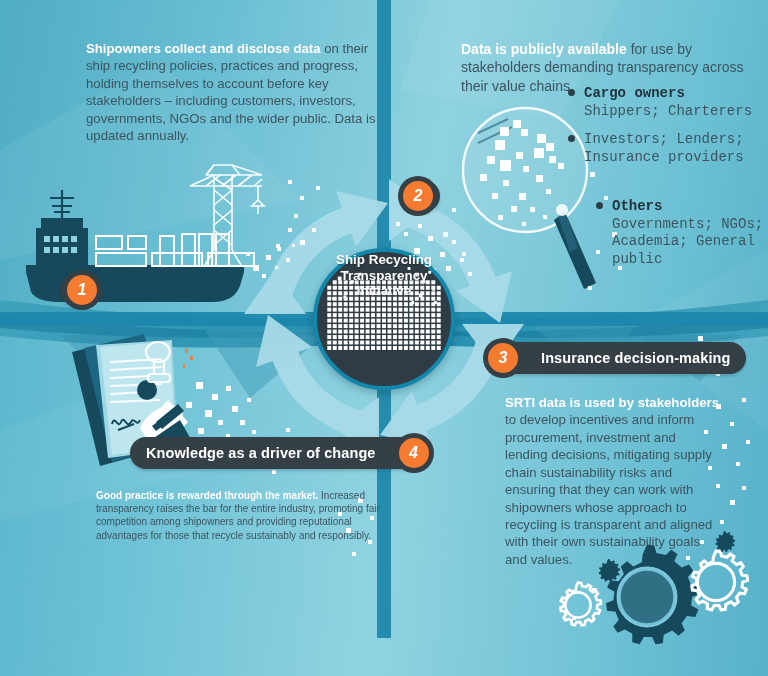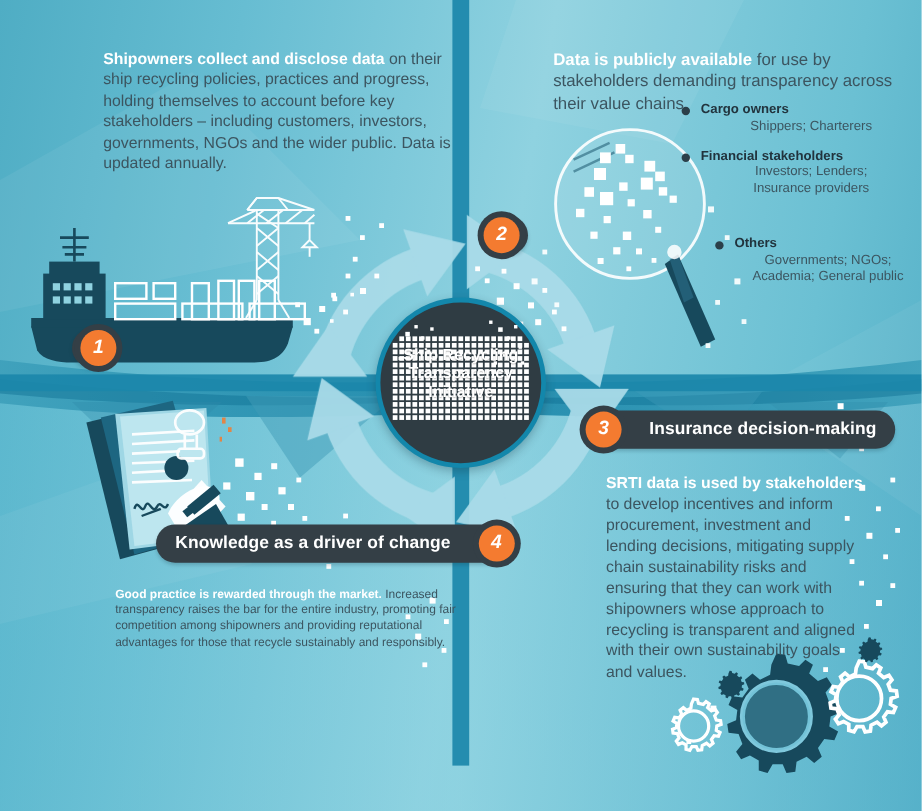--- a/index.html
+++ b/index.html
@@ -20,28 +20,28 @@
   
   .txt{position:absolute;color:#3c5560;line-height:1.32;}
   .txt .lead{color:#ffffff;font-weight:bold;}
 
   #tl-text{left:86px;top:40px;width:300px;font-size:13.2px;}
   #tr-text{left:461px;top:40px;width:300px;font-size:14px;}
   #bl-text{left:96px;top:489px;width:300px;font-size:10px;}
   #br-text{left:505px;top:394px;width:215px;font-size:13.2px;}
 
   
-  #stake-list{position:absolute;left:584px;top:85px;width:184px;font-size:11px;color:#3c5560;}
+  #stake-list{position:absolute;left:584px;top:85px;width:184px;font-size:14px;color:#3c5560;font-family:Liberation Mono, monospace;}
   .stake{margin-bottom:11px;position:relative;}
   .stake .dot{
     position:absolute;left:-16px;top:4px;width:7px;height:7px;border-radius:50%;
     background:#2b3f49;
   }
   .stake .st-title{font-weight:bold;color:#21333d;display:block;line-height:1.25;}
-  .stake .st-sub{display:block;line-height:1.25;color:#3c5560;text-align:center;}
+  .stake .st-sub{display:block;line-height:1.25;color:#3c5560;}
 
   
   .pill{
     position:absolute;height:32px;display:flex;align-items:center;
     background:#343f46;border-radius:16px;
     color:#ffffff;font-weight:bold;font-size:14.5px;white-space:nowrap;
     box-shadow:0 2px 3px rgba(20,50,62,.22);
   }
   .pill .plabel{padding:0 16px;letter-spacing:.1px;}
   .badge{
@@ -62,21 +62,21 @@
   #pill2{left:402px;top:180px;}
   #pill3{left:487px;top:342px;}
   #pill4{left:130px;top:437px;}
 
   
   #hub{
     position:absolute;left:313px;top:248px;width:142px;height:142px;
     border-radius:50%;background:#2f3c43;
     border:4px solid #1387ab;
     box-sizing:border-box;
-    display:flex;flex-direction:column;align-items:center;justify-content:center;
+    display:flex;flex-direction:column;align-items:center;justify-content:flex-start;
     padding-bottom:16px;
     box-shadow:0 3px 8px rgba(15,45,58,.3);
   }
   #hub .hub-title{
     color:#ffffff;font-weight:bold;font-size:13.4px;line-height:1.16;text-align:center;
     position:relative;z-index:3;text-shadow:0 1px 1px rgba(0,0,0,.25);
   }
   #hub-grid{position:absolute;left:0;top:0;width:100%;height:100%;z-index:2;}
 </style>
 </head>
@@ -453,21 +453,20 @@
   </div>
 
   <div id="stake-list">
     <div class="stake">
       <span class="dot"></span>
       <span class="st-title">Cargo owners</span>
       <span class="st-sub">Shippers; Charterers</span>
     </div>
     <div class="stake">
       <span class="dot"></span>
-      <span class="st-title">Financial stakeholders</span>
       <span class="st-sub">Investors; Lenders;<br>Insurance providers</span>
     </div>
     <div class="stake" style="margin-top:32px;margin-left:28px;">
       <span class="dot"></span>
       <span class="st-title">Others</span>
       <span class="st-sub">Governments; NGOs;<br>Academia; General public</span>
     </div>
   </div>
 
   <div id="hub">

